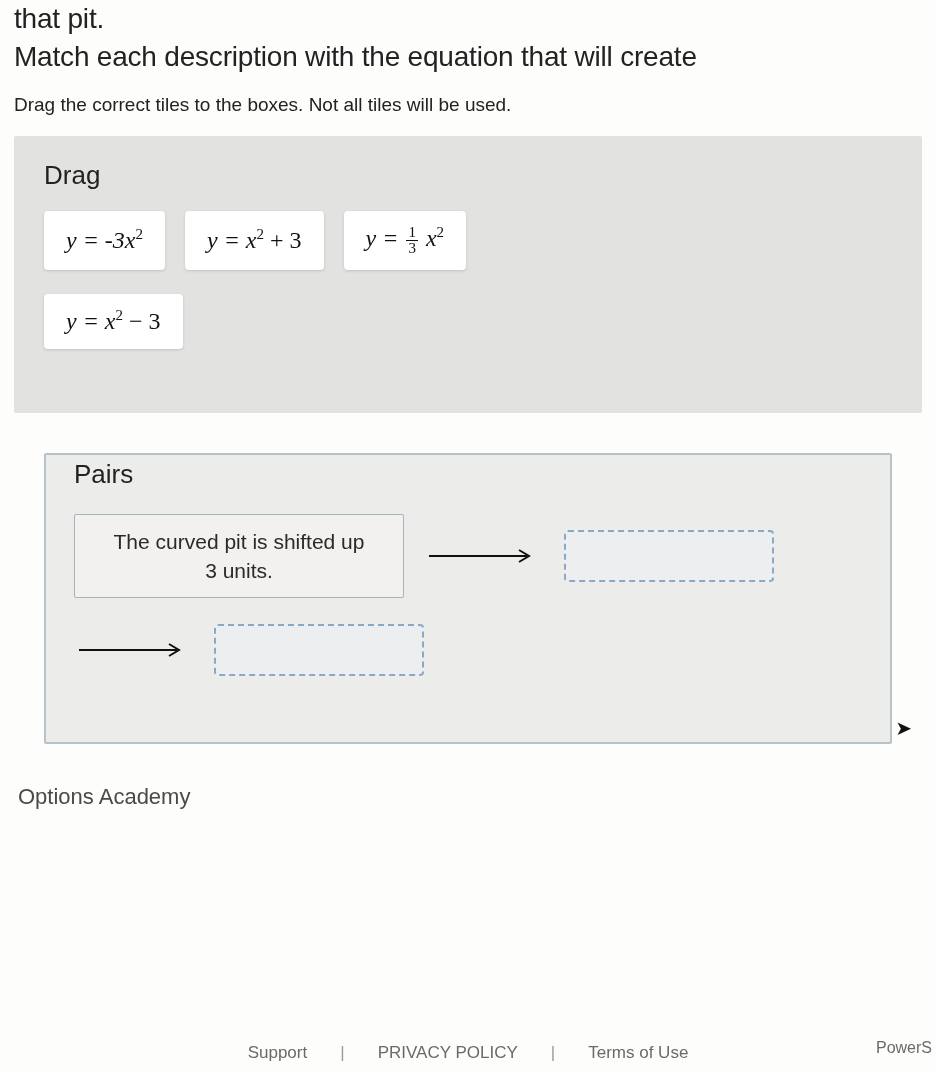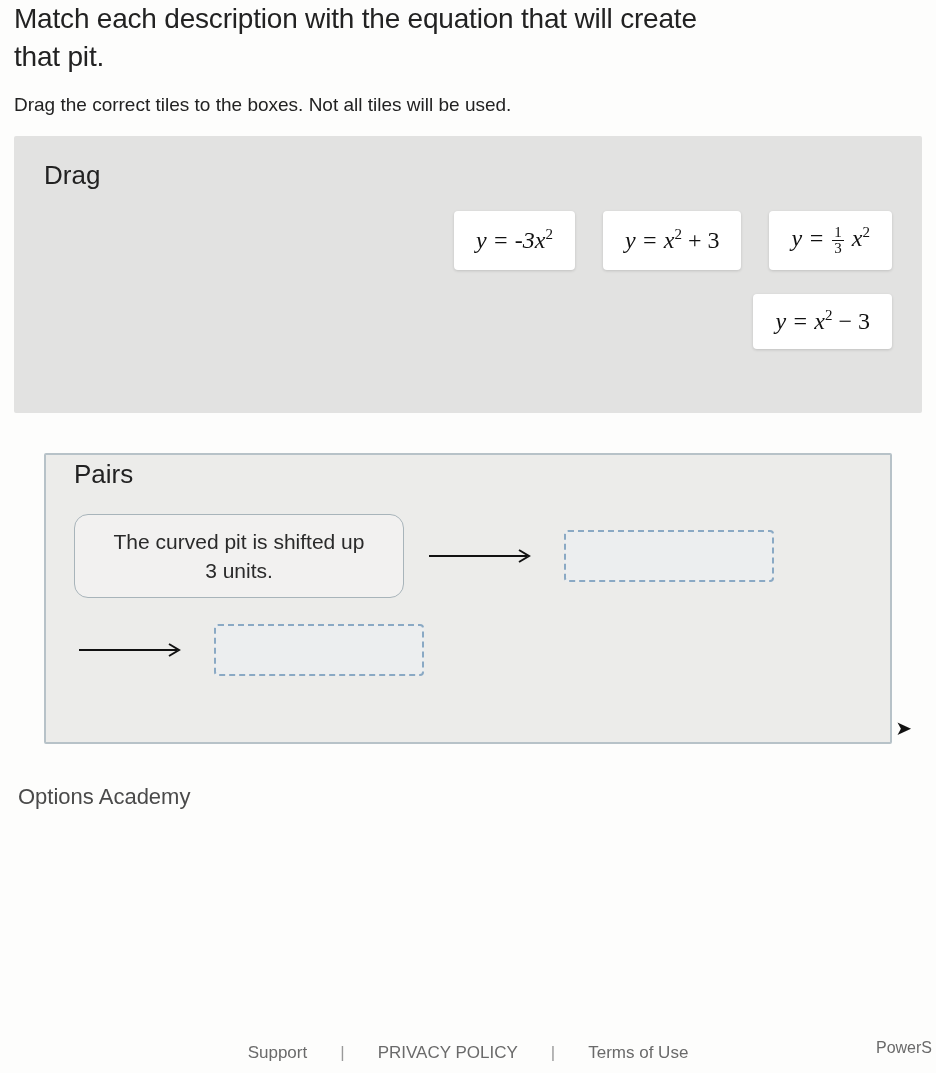--- a/index.html
+++ b/index.html
@@ -29,21 +29,21 @@
   background: #e2e2e1;
   border-radius: 2px;
   padding: 24px 30px 40px 30px;
   margin-bottom: 40px;
 }
 .panel-title {
   font-size: 26px;
   color: #222;
   margin-bottom: 20px;
 }
-.tile-row { display: flex; gap: 28px; margin-bottom: 24px; justify-content: flex-end; }
+.tile-row { display: flex; gap: 20px; margin-bottom: 24px; }
 .tile {
   background: #fff;
   border-radius: 4px;
   box-shadow: 0 1px 3px rgba(0,0,0,0.15);
   padding: 14px 22px;
   font-family: 'Times New Roman', serif;
   font-size: 24px;
   font-style: italic;
   color: #111;
   display: flex;
@@ -69,21 +69,21 @@
   border: 2px solid #b7c2c8;
   border-radius: 2px;
   padding: 4px 28px 40px 28px;
   margin: 0 30px 40px 30px;
 }
 .pairs-title { font-size: 26px; color: #222; margin-bottom: 24px; }
 .pair-row { display: flex; align-items: center; gap: 20px; margin-bottom: 26px; position: relative; }
 .desc-tile {
   background: #f2f1f0;
   border: 1px solid #a8b4ba;
-  border-radius: 14px;
+  border-radius: 2px;
   width: 330px;
   padding: 12px 20px;
   font-size: 21px;
   color: #2a2a2a;
   text-align: center;
   line-height: 1.4;
 }
 .arrow {
   font-size: 28px;
   color: #222;
@@ -132,22 +132,22 @@
   top: 716px;
   font-size: 20px;
   color: #111;
 }
 </style>
 </head>
 <body>
 
 <div class="main-content">
   <div class="instruction-group">
+    <div class="instruction-line">that pit.</div>
     <div class="instruction-line">Match each description with the equation that will create</div>
-    <div class="instruction-line">that pit.</div>
   </div>
   <div class="sub-instruction">Drag the correct tiles to the boxes. Not all tiles will be used.</div>
 
   <div class="panel">
     <div class="panel-title">Drag</div>
 
     <div class="tile-row">
       <div class="tile">
         <span><span>y = -3x</span><sup>2</sup></span>
       </div>

